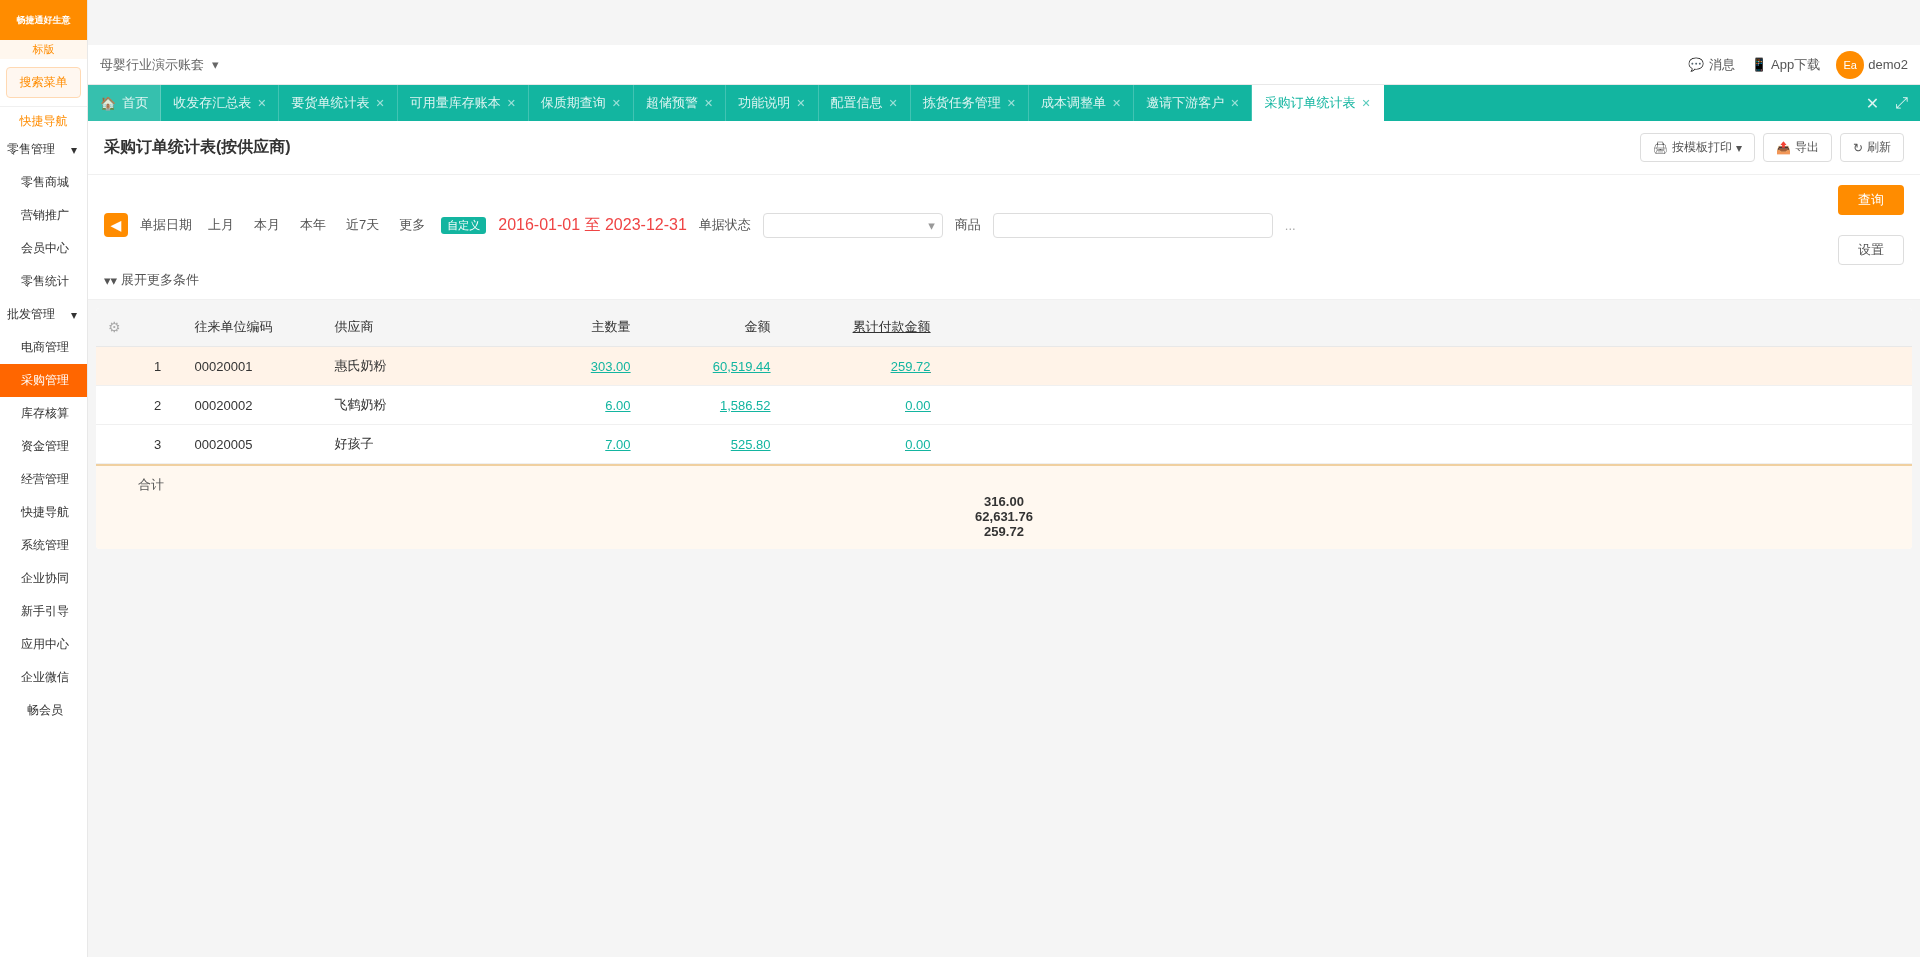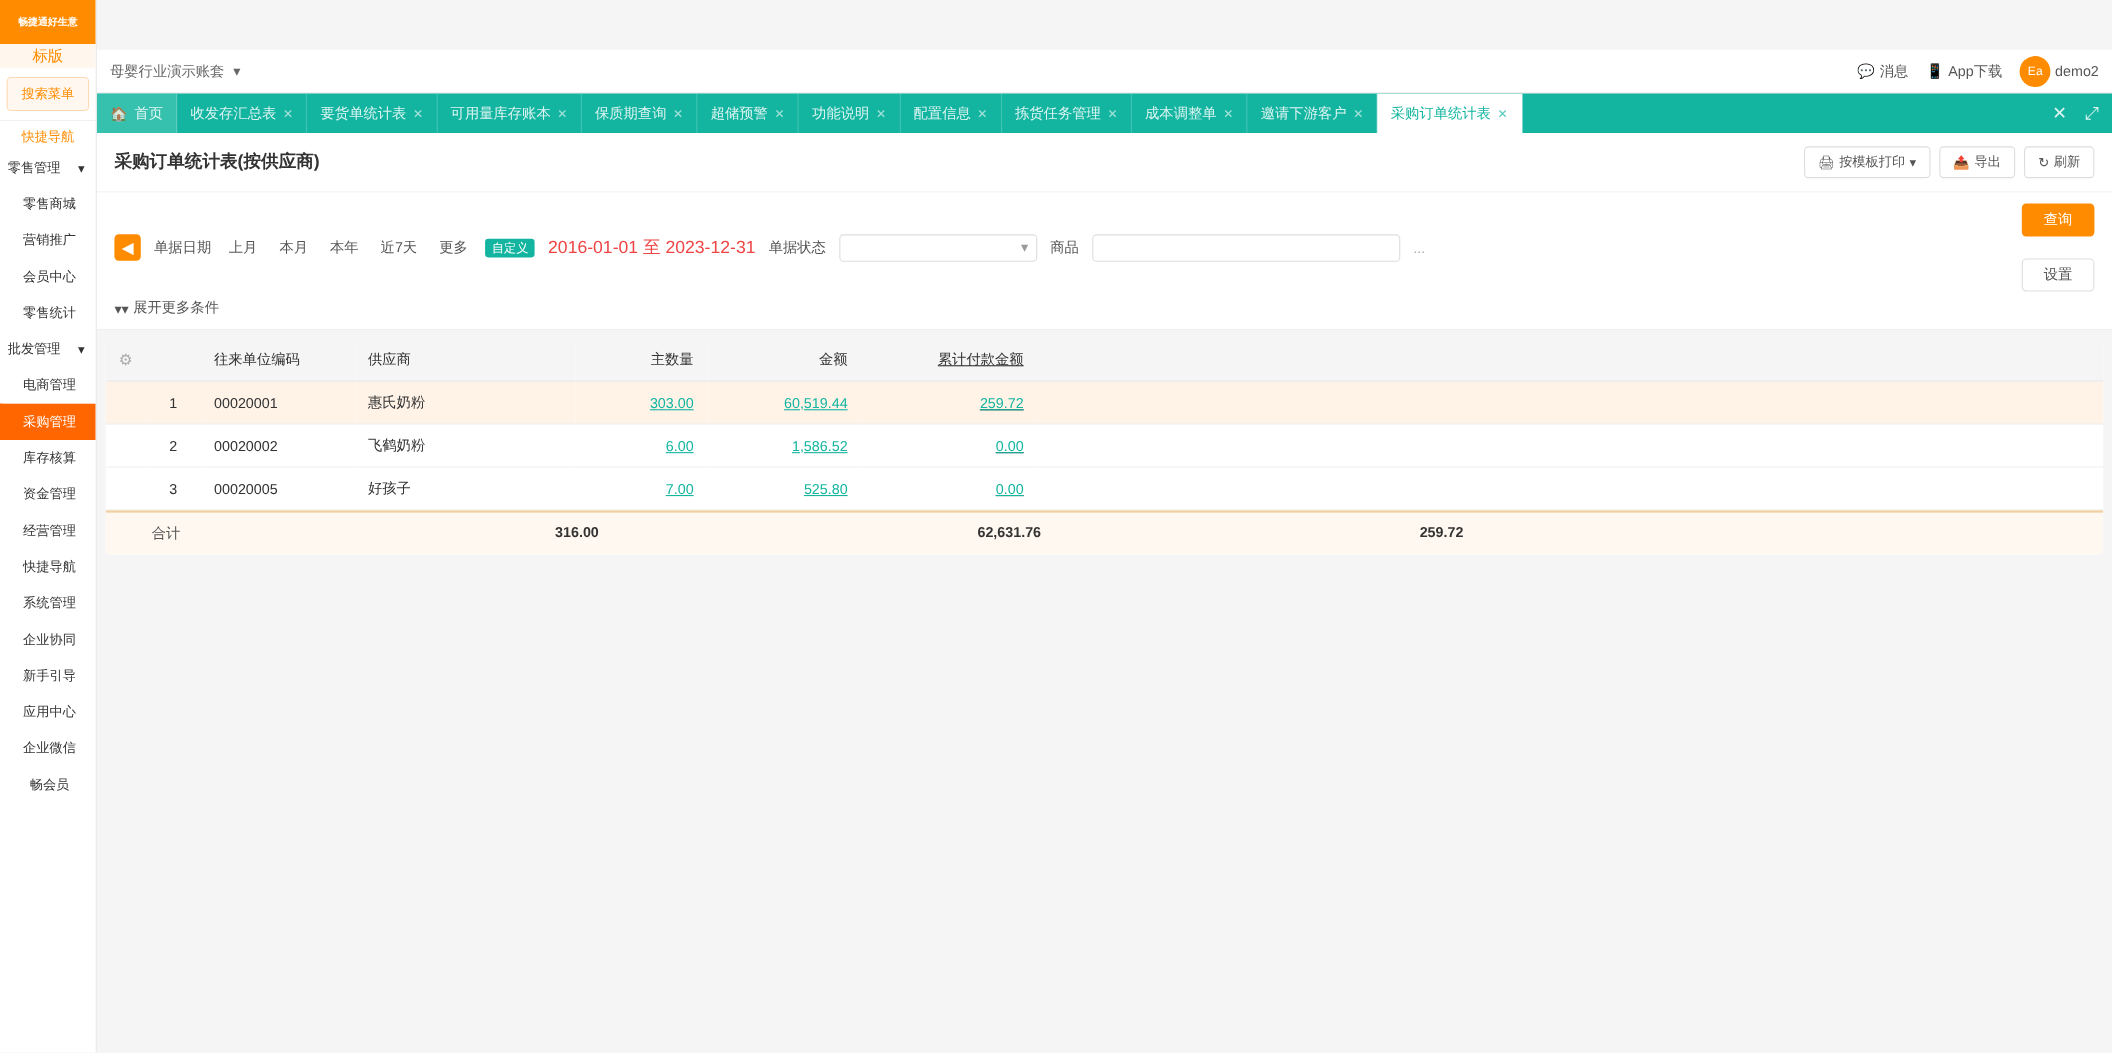--- a/index.html
+++ b/index.html
@@ -394,20 +394,21 @@
     tbody td a, tbody td .link {
       color: #13b5a0;
       text-decoration: underline;
       cursor: pointer;
     }
     .table-footer {
       background: #fff8f0;
       display: flex;
       padding: 10px 12px;
       border-top: 2px solid #f0d0a0;
+      flex-direction: column;
     }
     .footer-label {
       width: 220px;
       font-size: 13px;
       color: #555;
       padding-left: 30px;
     }
     .footer-val {
       flex: 1;
       text-align: center;
@@ -431,21 +432,21 @@
   </style>
 </head>
 <body>
 
 <div class="sidebar">
   <div class="sidebar-logo">
     <div class="sidebar-logo-img">
       <span style="font-size:9px; line-height:1.2; text-align:center; color:white;">畅捷通好生意</span>
     </div>
   </div>
-  <div style="background:#fff7ee; padding:2px 23px; text-align:center; font-size:14px; color:#ff8c00;">标版</div>
+  <div style="background:#fff7ee; padding:2px 23px; text-align:center; font-size:11px; color:#ff8c00;">标版</div>
   <div class="sidebar-search">
     <button class="sidebar-search-btn">搜索菜单</button>
   </div>
   <div class="sidebar-nav-label">快捷导航</div>
   <div class="sidebar-item">
     <div class="sidebar-item-with-arrow">
       <span>零售管理</span>
       <span>▾</span>
     </div>
   </div>

